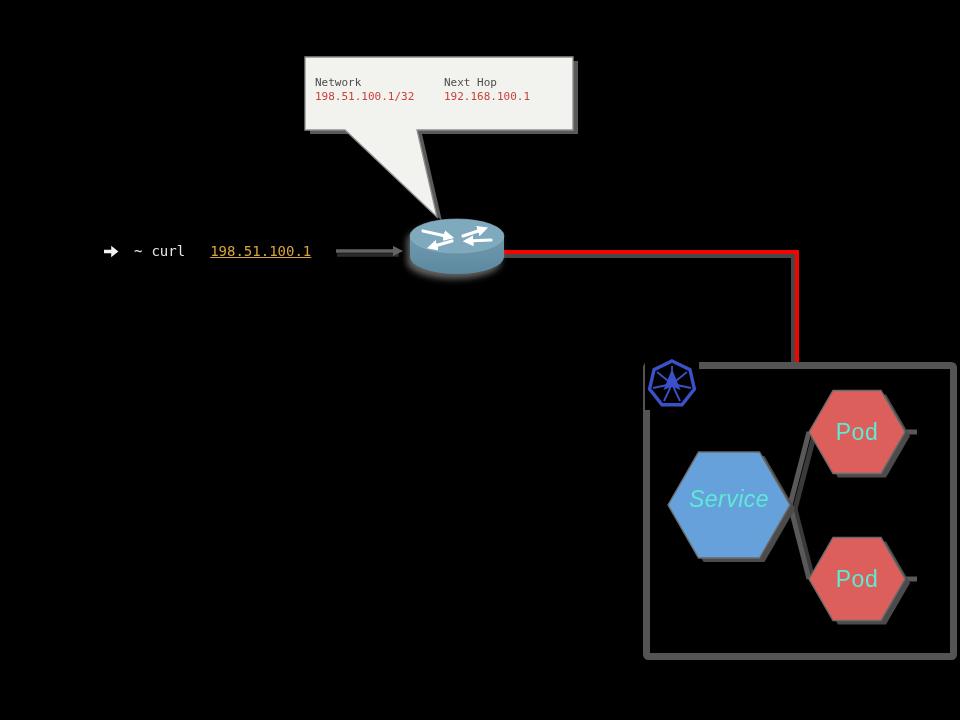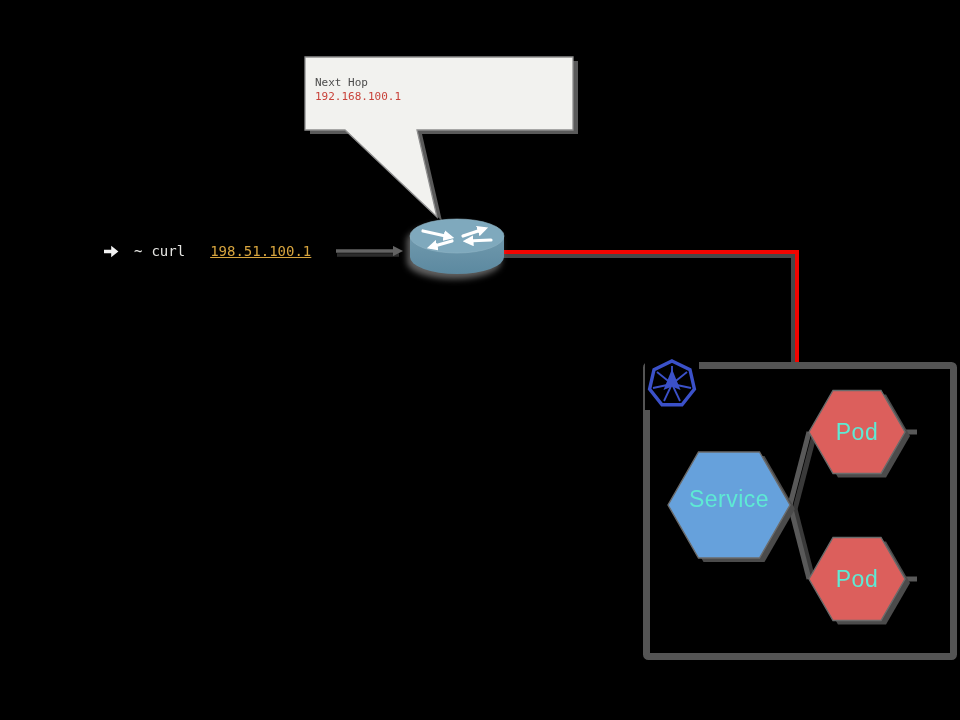--- a/index.html
+++ b/index.html
@@ -28,21 +28,21 @@
   .callout-col{display:flex;flex-direction:column;}
   .callout-col.c1{width:129px;}
   .callout-label{color:#4d4d4d;}
   .callout-value{color:#c8423a;}
 
   
   .hexlabel{
     display:flex;align-items:center;justify-content:center;
     color:#5eead4;font-size:23px;letter-spacing:.5px;
   }
-  .hexlabel.service{left:668px;top:452px;width:122px;height:94px;}
+  .hexlabel.service{left:668px;top:452px;width:122px;height:94px;font-style:italic;}
   .hexlabel.pod1{left:809px;top:390px;width:96px;height:84px;}
   .hexlabel.pod2{left:809px;top:537px;width:96px;height:84px;}
 
   .router-g{filter:drop-shadow(-3px 5px 3px rgba(215,215,215,0.45));}
 </style>
 </head>
 <body>
 
 <svg id="scene" width="960" height="720" viewBox="0 0 960 720">
   <defs>
@@ -122,20 +122,24 @@
 <div class="txt terminal">
   <svg class="prompt-ic" width="15" height="13" viewBox="0 0 15 13">
     <polygon points="0,4.7 7.2,4.7 7.2,0.8 14.4,6.5 7.2,12.2 7.2,8.3 0,8.3" fill="#f2f2f2"></polygon>
   </svg>
   <span class="tpath">~</span>
   <span class="tcmd">curl</span>
   <span class="targ">198.51.100.1</span>
 </div>
 
 <div class="txt callout-content">
+  <div class="callout-col c1">
+    <span class="callout-label">Network</span>
+    <span class="callout-value">198.51.100.1/32</span>
+  </div>
   <div class="callout-col">
     <span class="callout-label">Next Hop</span>
     <span class="callout-value">192.168.100.1</span>
   </div>
 </div>
 
 <div class="txt hexlabel service">Service</div>
 <div class="txt hexlabel pod1">Pod</div>
 <div class="txt hexlabel pod2">Pod</div>
 

